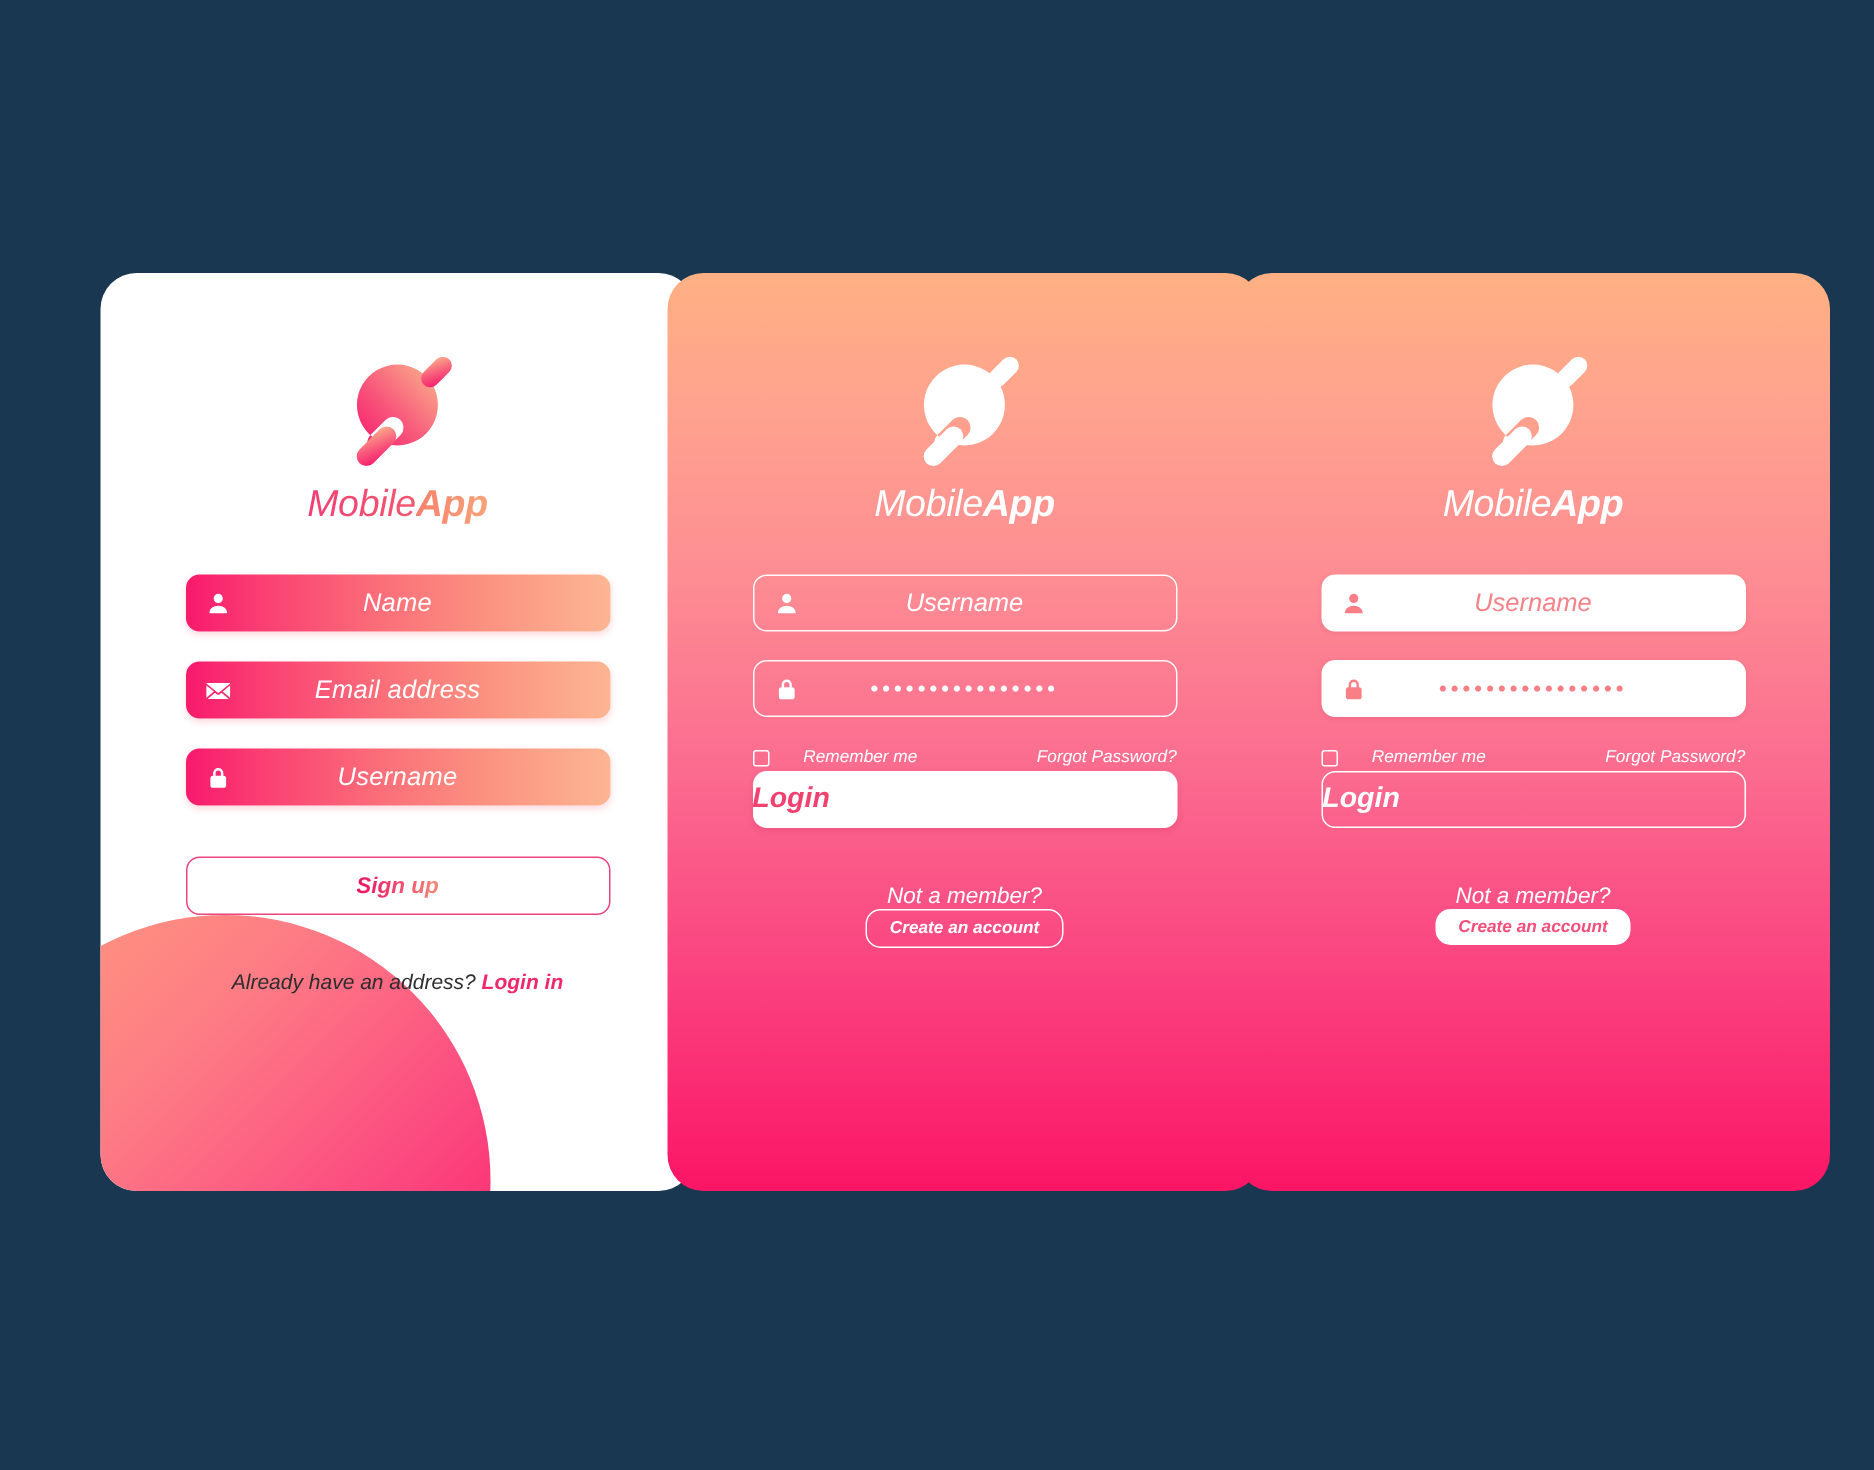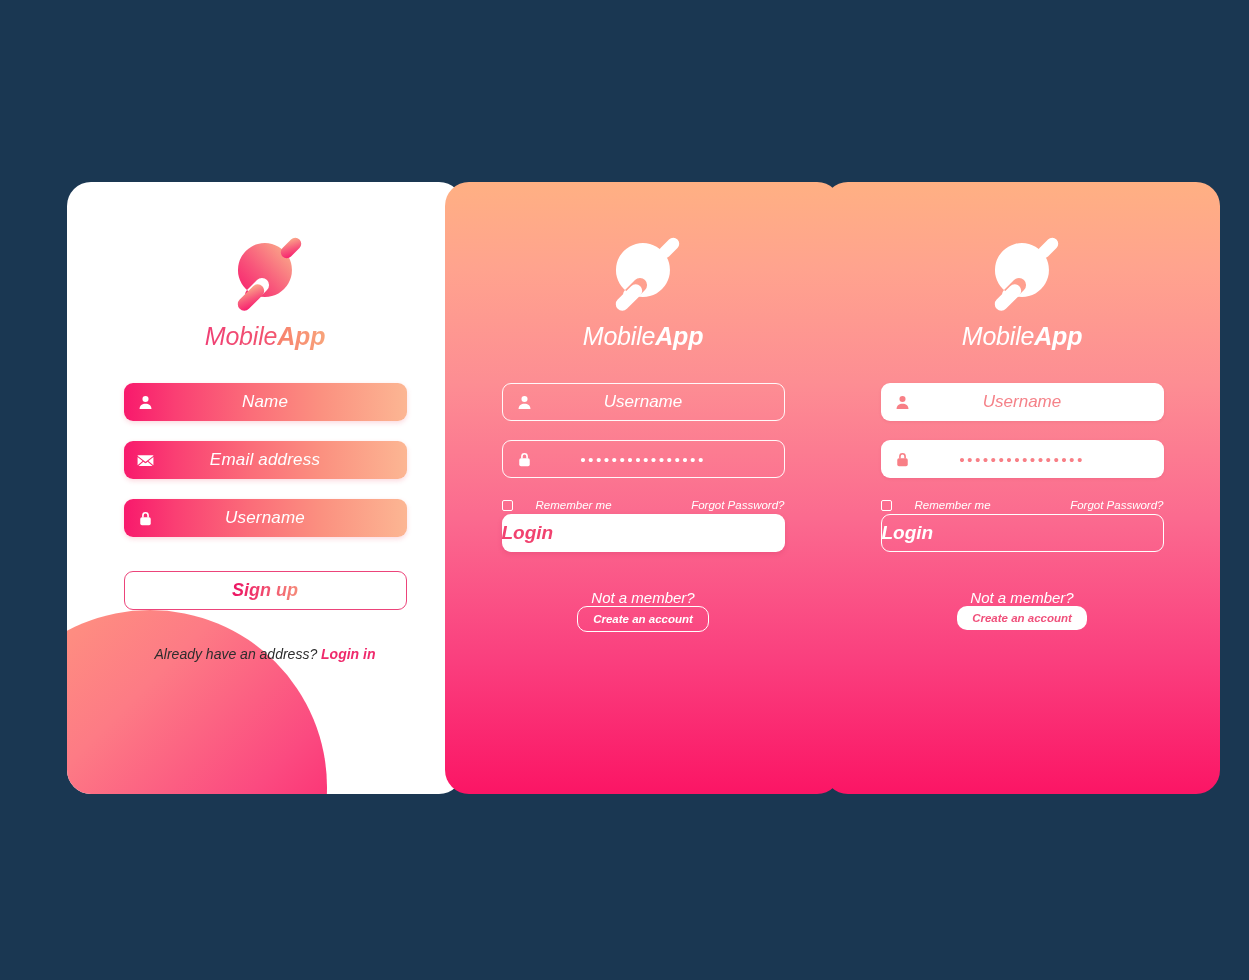--- a/index.html
+++ b/index.html
@@ -111,21 +111,21 @@
 
   
   .btn-signup {
     width: 283px; height: 39px; margin-top: 34px;
     border: 1.6px solid #ec447a; border-radius: 9px;
     background: #ffffff;
     display: flex; align-items: center; justify-content: center;
     cursor: pointer;
   }
   .btn-signup .lbl {
-    font-size: 18px; font-weight: 700;
+    font-size: 15px; font-weight: 700;
     background: linear-gradient(to right, #ec1263 0%, #f0406d 42%, #f58a78 100%);
     -webkit-background-clip: text; background-clip: text; color: transparent;
   }
 
   .signin-row {
     margin-top: 36px;
     font-size: 14px; color: #2d2d2d; white-space: nowrap;
   }
   .signin-row .link { color: #ef2a6c; font-weight: 700; cursor: pointer; }
 

